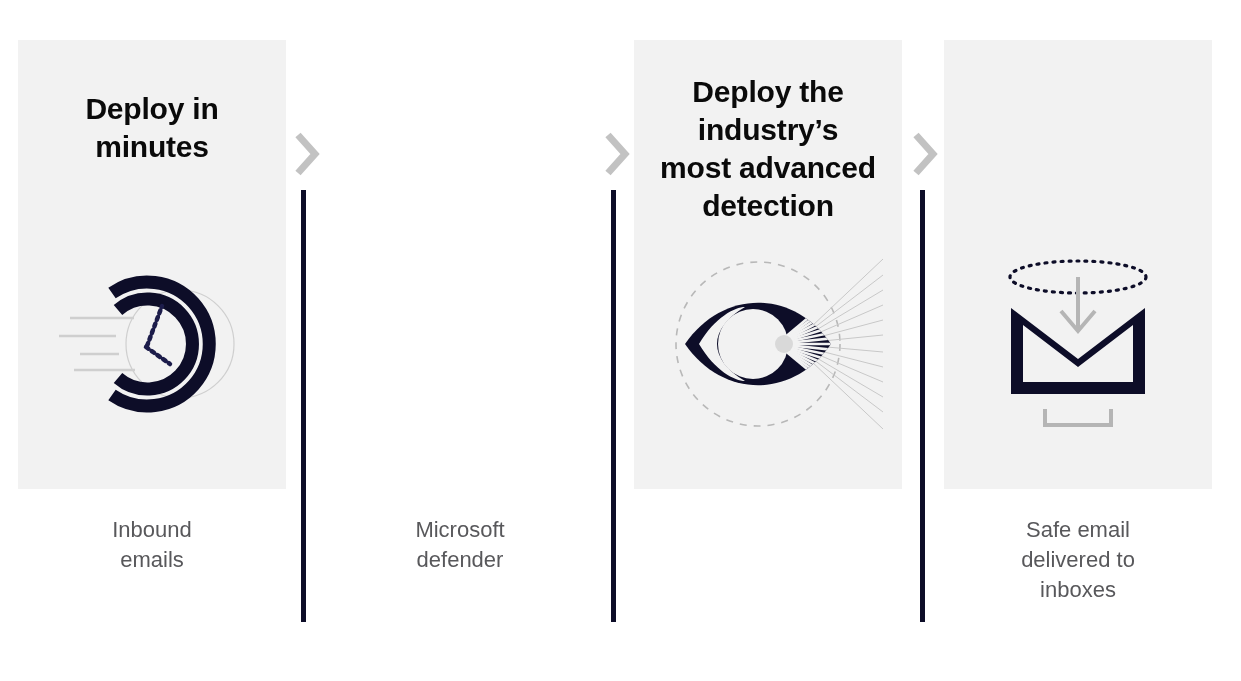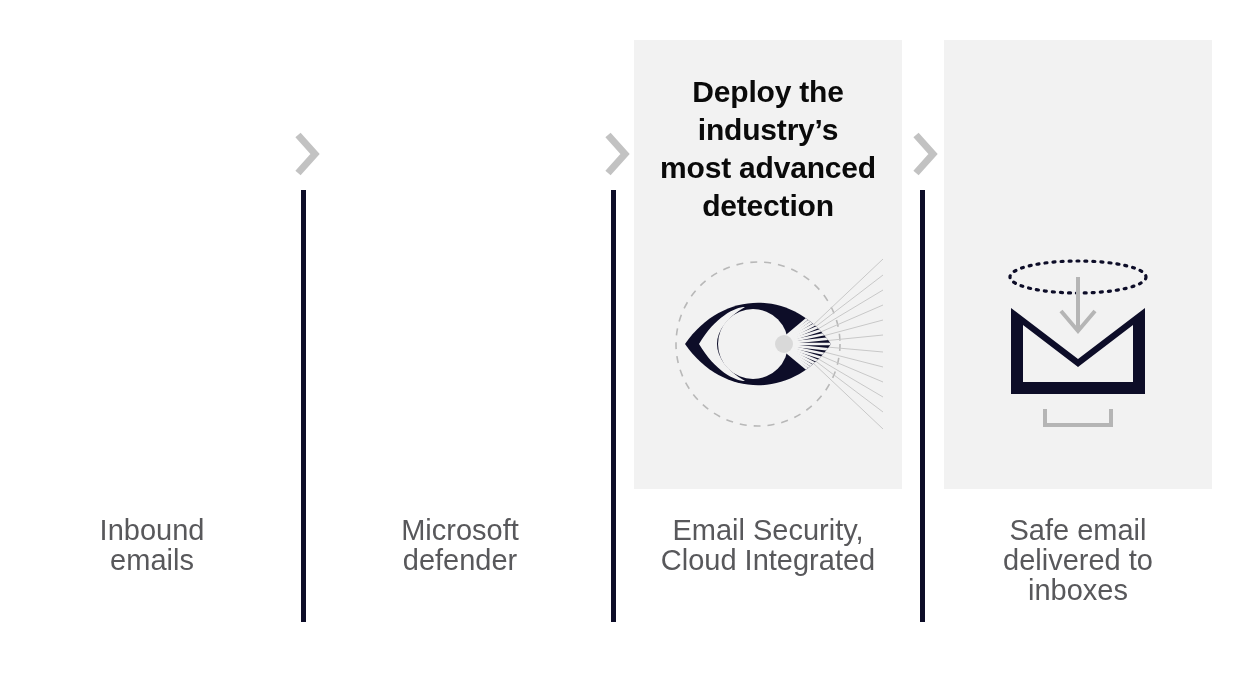--- a/index.html
+++ b/index.html
@@ -58,21 +58,21 @@
     align-items: center;
     justify-content: center;
   }
 
   
   .caption {
     position: absolute;
     top: 515px;
     width: 268px;
     text-align: center;
-    font-size: 29px;
+    font-size: 22px;
     line-height: 30px;
     color: #58585b;
     white-space: pre-line;
   }
   .caption.c1 { left: 18px; }
   .caption.c2 { left: 326px; }
   .caption.c3 { left: 634px; }
   .caption.c4 { left: 944px; text-align: center; }
 
   
@@ -96,20 +96,42 @@
   }
   .divider.d1 { left: 301px; }
   .divider.d2 { left: 611px; }
   .divider.d3 { left: 920px; }
 </style>
 </head>
 <body>
 
 <div class="stage">
 
+  <div class="panel p1">
+    <div class="panel-title">Deploy in
+minutes</div>
+    <div class="icon-wrap">
+      <svg width="200" height="180" viewBox="0 0 200 180">
+
+        <circle cx="128" cy="90" r="54" fill="none" stroke="#cfcfcf" stroke-width="1.2"></circle>
+
+        <path d="M 60 39 A 62 62 0 1 1 60 141" fill="none" stroke="#0d0d28" stroke-width="13" stroke-linecap="butt"></path>
+
+        <path d="M 66 56 A 45 45 0 1 1 66 124" fill="none" stroke="#0d0d28" stroke-width="13" stroke-linecap="butt"></path>
+
+        <line x1="18" y1="64" x2="82" y2="64" stroke="#cfcfcf" stroke-width="2.4"></line>
+        <line x1="7" y1="82" x2="64" y2="82" stroke="#cfcfcf" stroke-width="2.4"></line>
+        <line x1="28" y1="100" x2="67" y2="100" stroke="#cfcfcf" stroke-width="2.4"></line>
+        <line x1="22" y1="116" x2="83" y2="116" stroke="#cfcfcf" stroke-width="2.4"></line>
+
+        <line x1="95" y1="92" x2="110" y2="52" stroke="#1c1c4a" stroke-width="4.5" stroke-dasharray="3 4" stroke-linecap="round"></line>
+        <line x1="94" y1="93" x2="118" y2="110" stroke="#1c1c4a" stroke-width="4.5" stroke-dasharray="3 4" stroke-linecap="round"></line>
+      </svg>
+    </div>
+  </div>
 
 
   <div class="panel p3">
     <div class="panel-title">Deploy the
 industry’s
 most advanced
 detection</div>
     <div class="icon-wrap">
       <svg width="230" height="195" viewBox="0 0 230 195">
         <defs>
@@ -182,22 +204,20 @@
 
         <path d="M 62 160 L 62 176 L 128 176 L 128 160" fill="none" stroke="#b5b5b5" stroke-width="4"></path>
       </svg>
     </div>
   </div>
 
   <div class="caption c1">Inbound
 emails</div>
   <div class="caption c2">Microsoft
 defender</div>
-  <div class="caption c3">Email Security,
-Cloud Integrated</div>
   <div class="caption c4">Safe email
 delivered to
 inboxes</div>
 
   <div class="chevron ch1">
     <svg width="26" height="46" viewBox="0 0 26 46">
       <path d="M 4 4 L 21 23 L 4 42" fill="none" stroke="#c2c2c2" stroke-width="7" stroke-linecap="butt" stroke-linejoin="miter"></path>
     </svg>
   </div>
   <div class="chevron ch2">

